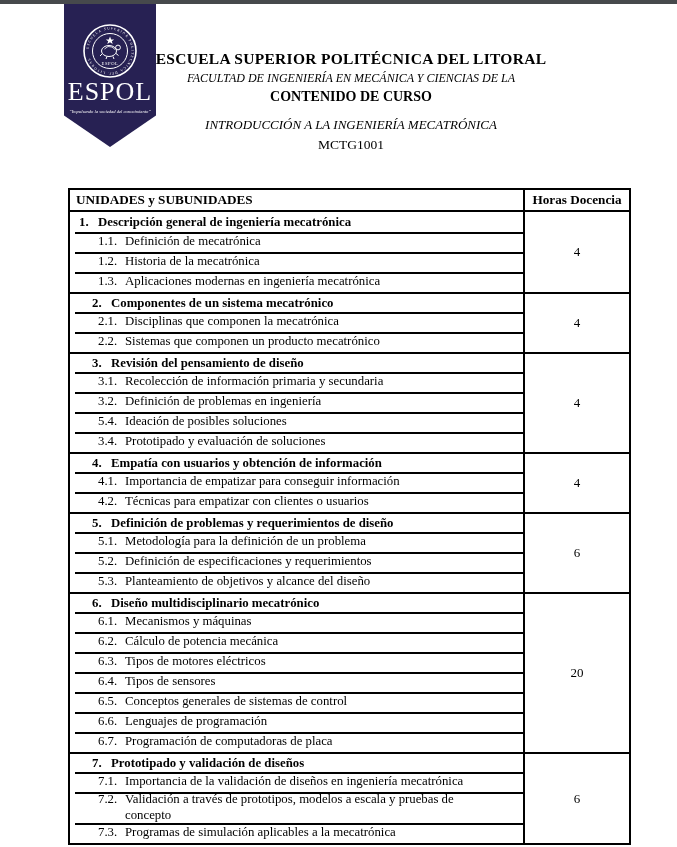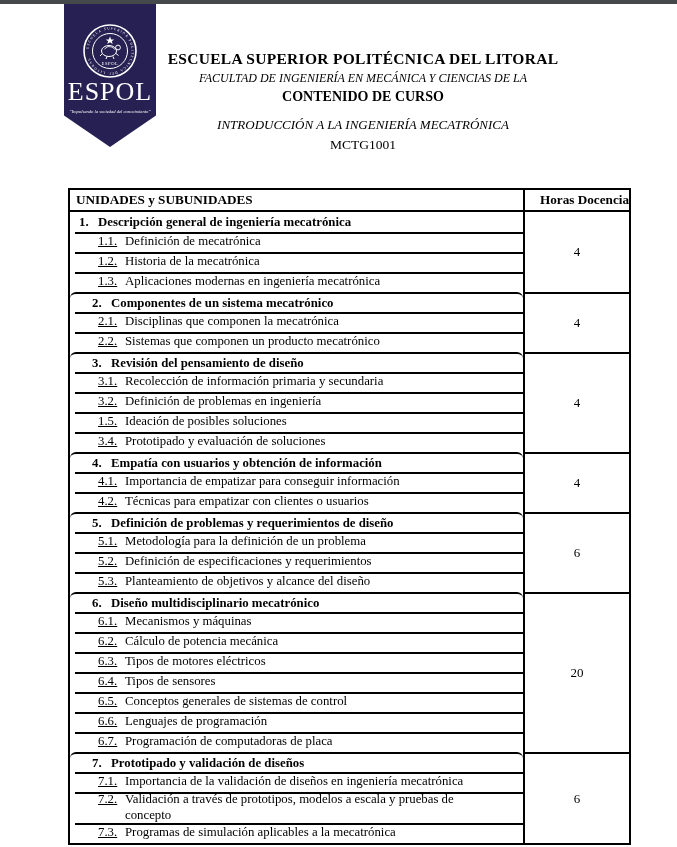--- a/index.html
+++ b/index.html
@@ -25,21 +25,21 @@
     color:#ffffff; font-family:"Liberation Serif", serif;
     font-size:26px; letter-spacing:1px; line-height:1.1; font-weight:normal;
   }
   .banner-tagline {
     position:absolute; left:0; right:0; top:105px; text-align:center;
     color:#ffffff; font-style:italic; font-size:4.6px; line-height:1.2;
     font-family:"Liberation Serif", serif;
   }
   
   .header-block {
-    position:absolute; left:96px; top:50px; width:534px; text-align:center;
+    position:absolute; left:84px; top:50px; width:534px; text-align:center;
     font-family:"Liberation Serif", serif;
   }
   .hl1 { font-weight:bold; font-size:15.5px; letter-spacing:.3px; margin-bottom:3px; }
   .hl2 { font-style:italic; font-size:12px; margin-bottom:3px; }
   .hl3 { font-weight:bold; font-size:14px; margin-bottom:4px; }
   .hl4 { font-style:italic; font-size:13px; margin-bottom:4px;margin-top:12px; }
   .hl5 { font-weight:normal; font-size:13.5px; }
   .section-heading {
     position:absolute; left:64px; top:167px;
     font-weight:bold; font-size:13.5px; letter-spacing:.2px;
@@ -47,30 +47,30 @@
   
   table.ctable {
     position:absolute; left:68px; top:188px; width:563px;
     border:2px solid #000; border-collapse:separate; border-spacing:0;
     table-layout:fixed; font-size:12.8px;
   }
   col.c-units { width:auto; }
   col.c-hours { width:106px; }
   th { height:22px; font-weight:bold; font-size:13.2px; border-bottom:2px solid #000; vertical-align:middle; }
   th.th-units { text-align:left; padding-left:6px; }
-  th.th-hours { text-align:right; border-left:2px solid #000; }
+  th.th-hours { text-align:center; border-left:2px solid #000; }
   td { vertical-align:middle; }
-  td.unit-cell { height:20px; font-weight:bold; padding-left:9px; white-space:nowrap; overflow:hidden;border-radius:6px; }
+  td.unit-cell { height:20px; font-weight:bold; padding-left:9px; white-space:nowrap; overflow:hidden; }
   td.unit-cell.group-start { border-top:2px solid #000;padding-left:22px; }
   .unit-num { display:inline-block; width:19px; }
   td.sub-cell { height:20px; position:relative; padding-left:28px; }
   td.sub-cell::before {
     content:""; position:absolute; top:0; left:5px; right:0; height:2px; background:#000;
   }
-  .sub-num { display:inline-block; width:27px; vertical-align:top;text-decoration:underline; }
+  .sub-num { display:inline-block; width:27px; vertical-align:top; }
   .sub-text { display:inline-block; vertical-align:top; max-width:372px; line-height:1.22; }
   td.hours-cell {
     border-left:2px solid #000; text-align:center; vertical-align:middle;
     font-size:13px;
   }
   td.hours-cell.group-start { border-top:2px solid #000; }
 </style>
 </head>
 <body>
 
@@ -150,21 +150,21 @@
           <td class="unit-cell group-start"><span class="unit-num">3.</span><span>Revisión del pensamiento de diseño</span></td>
           <td class="hours-cell group-start" rowspan="5">4</td>
         </tr>
         <tr>
           <td class="sub-cell"><span class="sub-num">3.1.</span><span class="sub-text">Recolección de información primaria y secundaria</span></td>
         </tr>
         <tr>
           <td class="sub-cell"><span class="sub-num">3.2.</span><span class="sub-text">Definición de problemas en ingeniería</span></td>
         </tr>
         <tr>
-          <td class="sub-cell"><span class="sub-num">1.5.</span><span class="sub-text">Ideación de posibles soluciones</span></td>
+          <td class="sub-cell"><span class="sub-num">5.4.</span><span class="sub-text">Ideación de posibles soluciones</span></td>
         </tr>
         <tr>
           <td class="sub-cell"><span class="sub-num">3.4.</span><span class="sub-text">Prototipado y evaluación de soluciones</span></td>
         </tr>
         <tr>
           <td class="unit-cell group-start"><span class="unit-num">4.</span><span>Empatía con usuarios y obtención de información</span></td>
           <td class="hours-cell group-start" rowspan="3">4</td>
         </tr>
         <tr>
           <td class="sub-cell"><span class="sub-num">4.1.</span><span class="sub-text">Importancia de empatizar para conseguir información</span></td>

